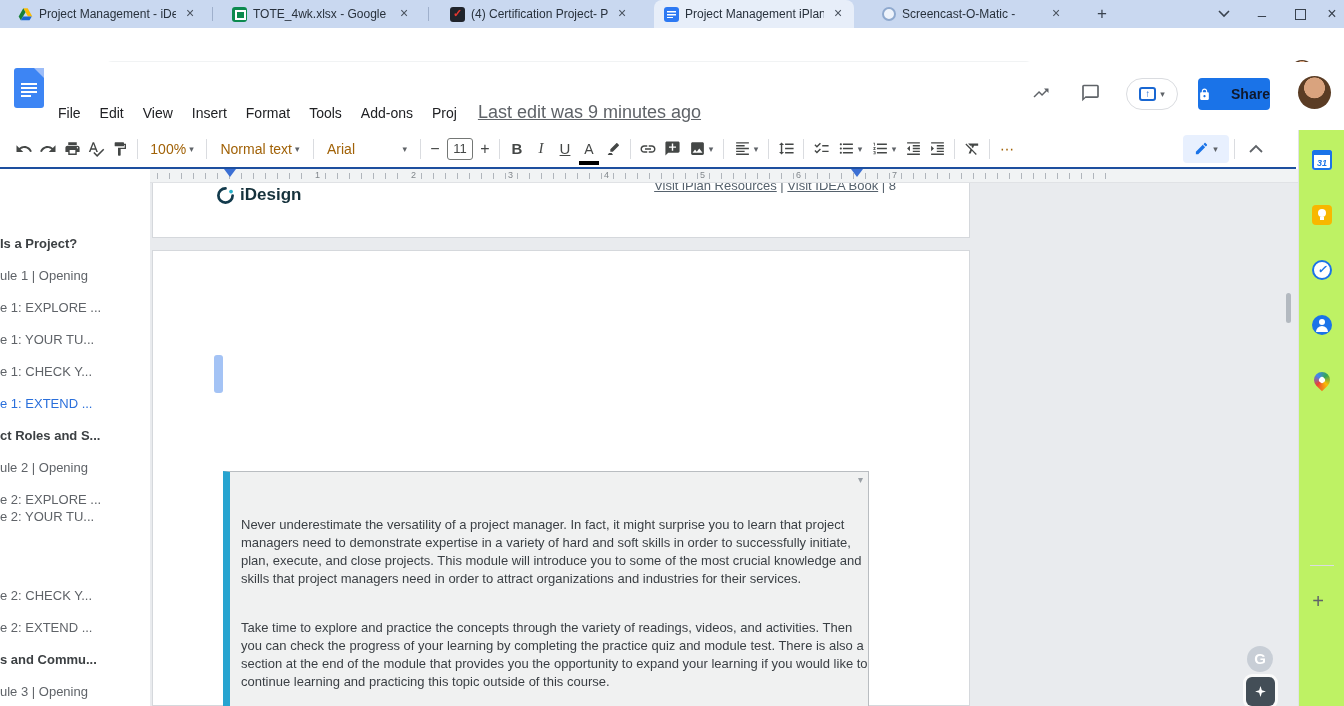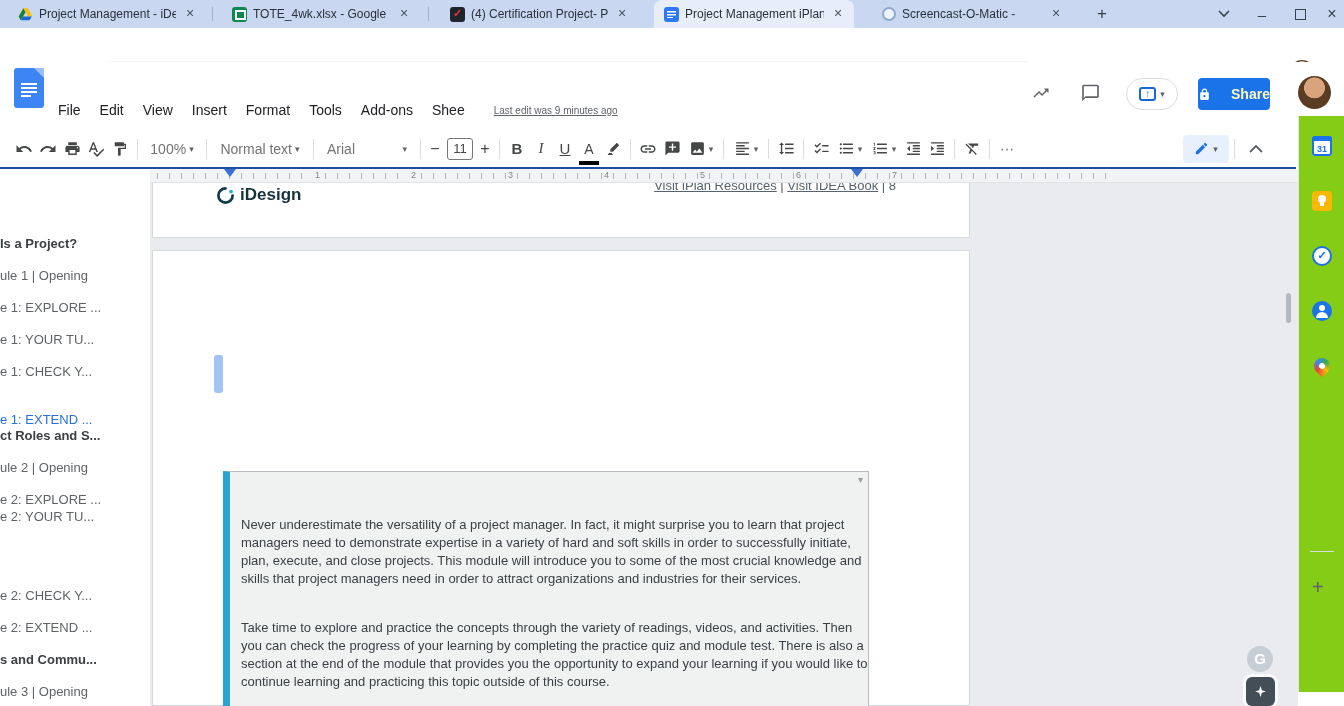--- a/index.html
+++ b/index.html
@@ -48,34 +48,34 @@
   
   .docs-header { position:absolute; left:0; top:62px; width:1344px; height:68px; background:#fff; }
   .doc-logo { position:absolute; left:14px; top:6px; width:30px; height:40px; background:#3d85f4; border-radius:3px; }
   .doc-logo::before { content:""; position:absolute; right:0; top:0; border-style:solid; border-width:0 10px 10px 0; border-color:transparent #9dbdf8 transparent transparent; }
   .doc-logo::after { content:""; position:absolute; left:7px; top:15px; width:16px; height:14px;
       background-image:linear-gradient(#fff 0 0),linear-gradient(#fff 0 0),linear-gradient(#fff 0 0),linear-gradient(#fff 0 0);
       background-size:16px 2px,16px 2px,16px 2px,10px 2px; background-position:0 0,0 4px,0 8px,0 12px; background-repeat:no-repeat; }
   .doc-title { position:absolute; left:56px; top:12px; font-size:18px; color:#202124; display:flex; align-items:center; gap:16px; }
   .hdr-ico svg { display:block; }
   .menu-row { position:absolute; left:58px; top:40px; display:flex; align-items:center; gap:19px; font-size:14px; color:#202124; }
-  .last-edit { font-size:10px; color:#5f6368; text-decoration:underline; margin-left:10px; white-space:nowrap; }
+  .last-edit { font-size:18px; color:#5f6368; text-decoration:underline; margin-left:2px; white-space:nowrap; }
   .present-pill { position:absolute; left:1126px; top:16px; width:52px; height:32px; border:1px solid #dadce0; border-radius:16px; display:flex; align-items:center; justify-content:center; gap:4px; background:#fff; }
   .present-box { width:17px; height:14px; border:2px solid #1967d2; border-radius:3px; color:#1967d2; font-size:10px; line-height:10px; text-align:center; font-weight:bold; }
-  .share-btn { position:absolute; left:1198px; top:16px; width:72px; height:32px; background:#1a73e8; border-radius:4px; color:#fef9c3; display:flex; align-items:center; justify-content:center; gap:20px; font-size:14px; font-weight:bold; }
+  .share-btn { position:absolute; left:1198px; top:16px; width:72px; height:32px; background:#1a73e8; border-radius:4px; color:#0f172a; display:flex; align-items:center; justify-content:center; gap:20px; font-size:14px; font-weight:bold; }
   .big-avatar { position:absolute; left:1298px; top:14px; width:33px; height:33px; border-radius:50%;
       background:radial-gradient(circle at 50% 36%, #d9a37e 0 38%, #5a3c24 40% 100%); }
   .caret { color:#5f6368; font-size:9px; }
 
   
   .toolbar { position:absolute; left:0; top:130px; width:1298px; height:37px; background:#fff; display:flex; align-items:center; padding-left:12px; }
   .tb { height:26px; min-width:24px; display:flex; align-items:center; justify-content:center; color:#444746; border-radius:4px; gap:3px; flex:0 0 auto; }
   .tb svg { fill:#444746; }
   .tb-sep { width:1px; height:20px; background:#dadce0; margin:0 5px; flex:0 0 auto; }
-  .tb-text { font-size:14px; color:#737373; }
+  .tb-text { font-size:14px; color:#a16207; }
   .size-box { width:26px; height:22px; border:1px solid #747775; border-radius:3px; font-size:13px; text-align:center; line-height:20px; color:#444746; margin:0 3px; }
   .fmt-letter { font-size:15px; color:#444746; width:22px; text-align:center; }
   .fmt-letter.b { font-weight:bold; }
   .fmt-letter.i { font-style:italic; font-family:"Liberation Serif",serif; }
   .fmt-letter.u { text-decoration:underline; }
   .color-a { position:relative; font-size:14px; color:#444746; width:20px; text-align:center; }
   .color-a::after { content:""; position:absolute; left:2px; right:2px; bottom:-3px; height:4px; background:#000; }
   .pencil-pill { margin-left:auto; width:46px; height:28px; background:#e8f0fe; border-radius:4px; display:flex; align-items:center; justify-content:center; gap:4px; }
   .collapse-btn { margin:0 30px 0 4px; }
 
@@ -106,21 +106,21 @@
   .h2-doc { position:absolute; left:72px; top:184px; font-size:17px; color:#2298c0; white-space:nowrap; }
   .banner { position:absolute; left:70px; top:220px; width:646px; height:236px; background:#f0f1f1; border:1px solid #b9bdc1; border-left:7px solid #27a4d0; }
   .banner-title { position:absolute; left:11px; top:9px; font-size:15px; color:#2298c0; white-space:nowrap; }
   .banner-caret { position:absolute; right:5px; top:2px; color:#9aa0a6; font-size:10px; }
   .banner p { position:absolute; left:11px; width:628px; font-size:13px; line-height:18px; color:#3a3f44; }
   .doc-scrollbar { position:absolute; left:1136px; top:110px; width:5px; height:30px; background:#b3b9c0; border-radius:3px; }
   .grammarly { position:absolute; left:1097px; top:463px; width:26px; height:26px; border-radius:50%; background:#c8ced6; color:#fff; font-weight:bold; font-size:15px; text-align:center; line-height:26px; }
   .sparkle-btn { position:absolute; left:1096px; top:494px; width:29px; height:29px; background:#434e57; border-radius:6px; display:flex; align-items:center; justify-content:center; box-shadow:0 0 0 3px #fafafa; }
 
   
-  .side-panel { position:absolute; left:1298px; top:116px; width:46px; height:576px; background:#84cc16; border-left:1px solid #e0e3e7; }
+  .side-panel { position:absolute; left:1298px; top:130px; width:46px; height:576px; background:#bef264; border-left:1px solid #e0e3e7;font-style:italic; }
   .sp-ico { position:absolute; left:13px; width:20px; height:20px; }
   .sp-cal { background:#fff; box-shadow:inset 0 0 0 2px #1a73e8; border-radius:3px; font-size:9px; font-weight:bold; color:#1a73e8; text-align:center; line-height:26px; }
   .sp-cal::before { content:""; position:absolute; left:0; top:0; width:20px; height:5px; background:#1a73e8; border-radius:3px 3px 0 0; }
   .sp-keep { background:#f8b700; border-radius:4px; }
   .sp-keep::before { content:""; position:absolute; left:6px; top:4px; width:8px; height:8px; border-radius:50%; background:#fff; }
   .sp-keep::after { content:""; position:absolute; left:8px; top:12px; width:4px; height:3px; background:#fff; }
   .sp-tasks { border:2.5px solid #1a73e8; border-radius:50%; background:#fff; color:#1a73e8; font-weight:bold; font-size:11px; text-align:center; line-height:15px; }
   .sp-contacts { background:#1a73e8; border-radius:50%; }
   .sp-contacts::before { content:""; position:absolute; left:7px; top:4px; width:6px; height:6px; border-radius:50%; background:#fff; }
   .sp-contacts::after { content:""; position:absolute; left:4px; top:11px; width:12px; height:6px; border-radius:6px 6px 0 0; background:#fff; }
@@ -213,21 +213,21 @@
   <div class="docs-header">
     <div class="doc-logo"></div>
     <div class="menu-row">
       <span>File</span>
       <span>Edit</span>
       <span>View</span>
       <span>Insert</span>
       <span>Format</span>
       <span>Tools</span>
       <span>Add-ons</span>
-      <span>Shee</span>
+      <span>Proj</span>
       <span class="last-edit">Last edit was 9 minutes ago</span>
     </div>
     <span style="position:absolute;left:1030px;top:22px;">
       <svg width="22" height="18" viewBox="0 0 24 24">
           <path fill="#5f6368" d="M16 6l2.29 2.29-4.88 4.88-4-4L2 16.59 3.41 18l6-6 4 4 6.3-6.29L22 12V6z"></path>
         </svg>
     </span>
     <span style="position:absolute;left:1080px;top:21px;">
       <svg width="21" height="20" viewBox="0 0 24 24">
           <path fill="#5f6368" d="M20 2H4c-1.1 0-2 .9-2 2v18l4-4h14c1.1 0 2-.9 2-2V4c0-1.1-.9-2-2-2zm0 14H6l-2 2V4h16v12z"></path>
@@ -394,21 +394,21 @@
     <span class="tri" style="left:74px;"></span>
     <span class="tri" style="left:701px;"></span>
   </div>
 
   <div class="outline">
     <div class="ol-item h1" style="top:53px;">Is a Project?</div>
     <div class="ol-item" style="top:85px;">ule 1 | Opening</div>
     <div class="ol-item" style="top:117px;">e 1: EXPLORE ...</div>
     <div class="ol-item" style="top:149px;">e 1: YOUR TU...</div>
     <div class="ol-item" style="top:181px;">e 1: CHECK Y...</div>
-    <div class="ol-item active" style="top:213px;margin-top:16px;">e 1: EXTEND ...</div>
+    <div class="ol-item active" style="top:213px;">e 1: EXTEND ...</div>
     <div class="ol-item h1" style="top:245px;">ct Roles and S...</div>
     <div class="ol-item" style="top:277px;">ule 2 | Opening</div>
     <div class="ol-item" style="top:309px;">e 2: EXPLORE ...</div>
     <div class="ol-item" style="top:326px;">e 2: YOUR TU...</div>
     <div class="ol-item" style="top:405px;">e 2: CHECK Y...</div>
     <div class="ol-item" style="top:437px;">e 2: EXTEND ...</div>
     <div class="ol-item h1" style="top:469px;">s and Commu...</div>
     <div class="ol-item" style="top:501px;">ule 3 | Opening</div>
   </div>
 

